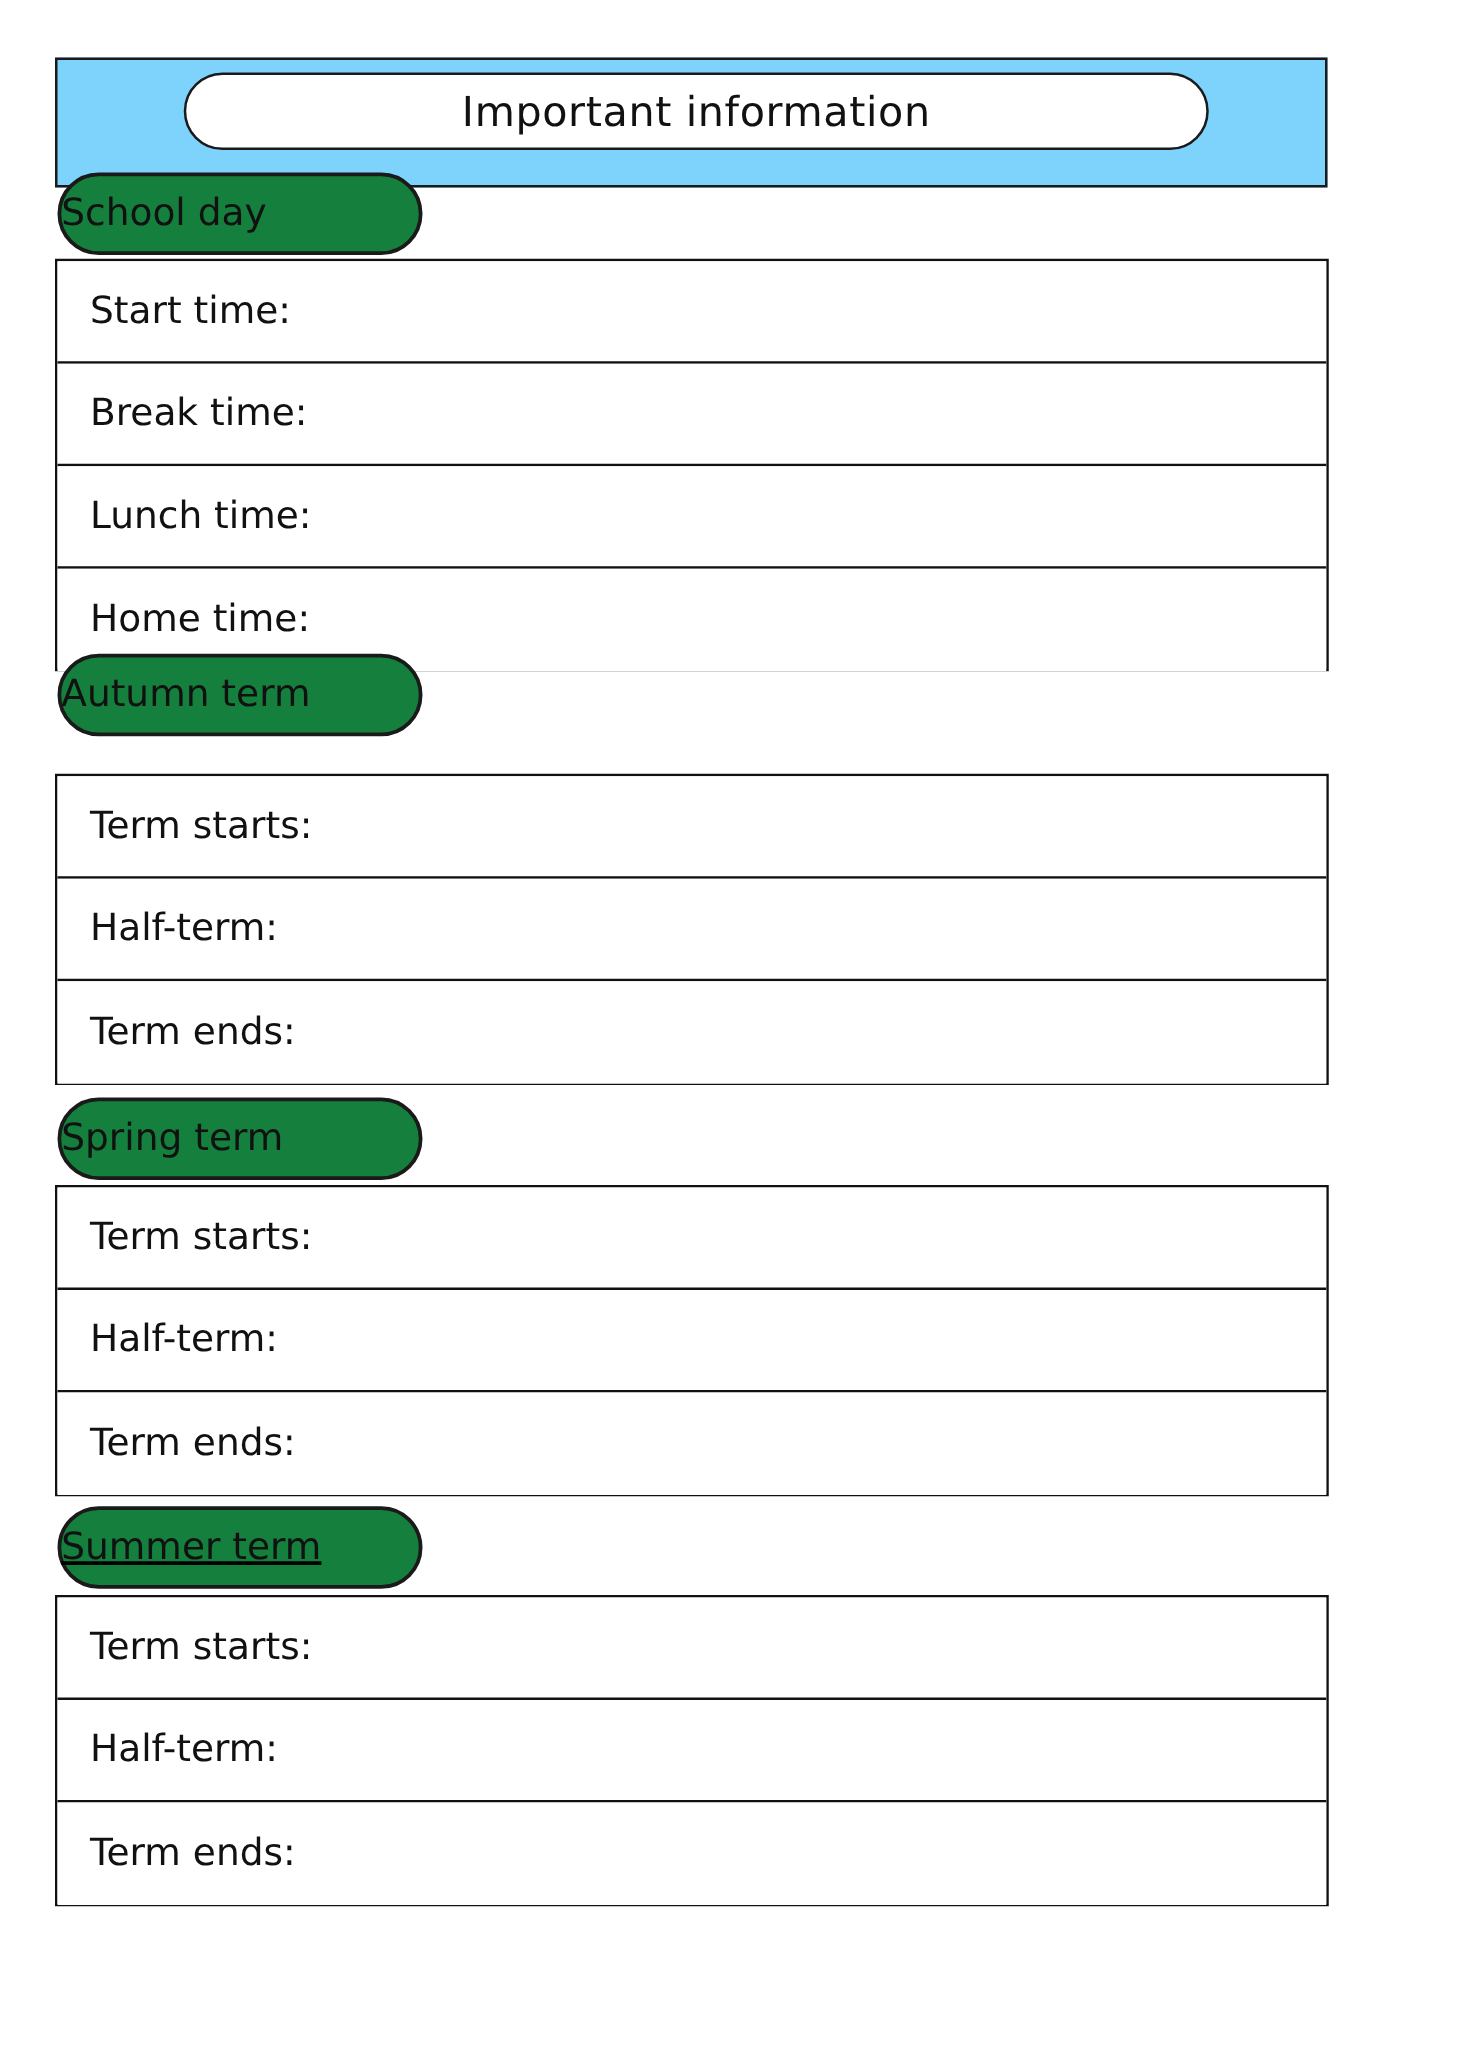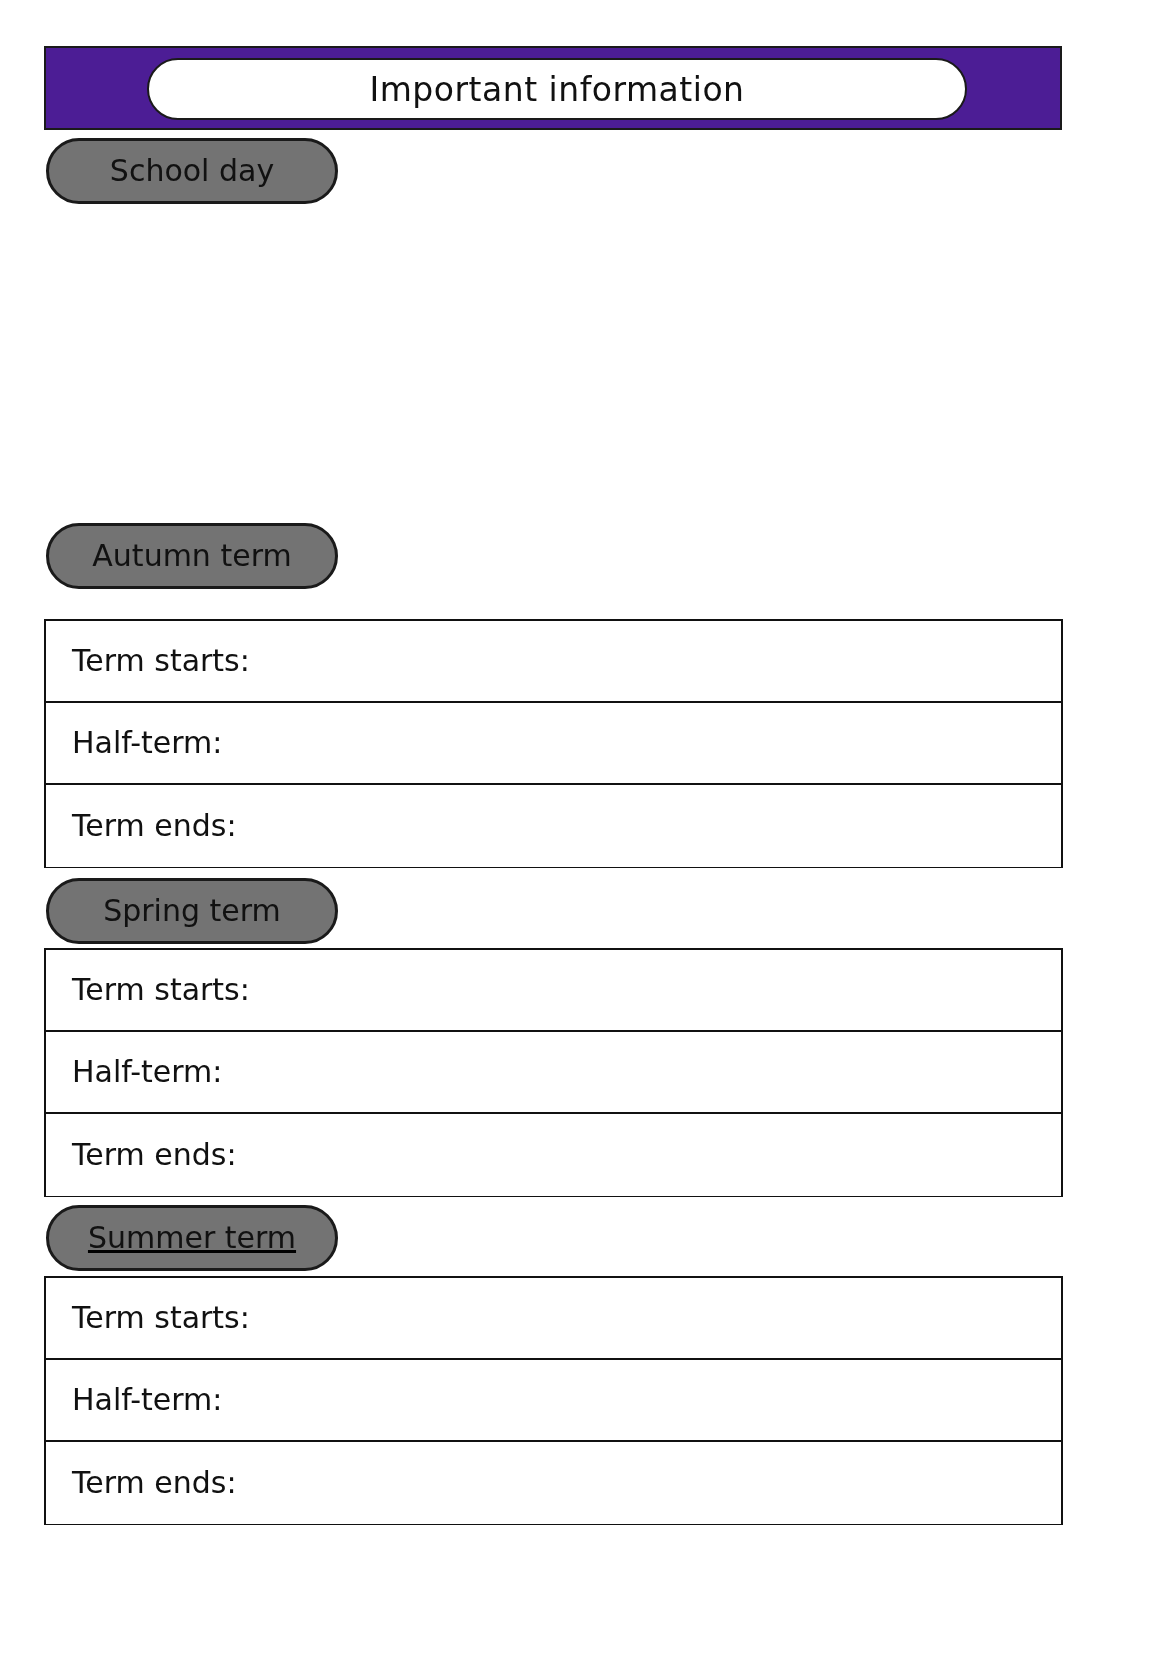--- a/index.html
+++ b/index.html
@@ -23,22 +23,22 @@
     height: 1654px;
     box-sizing: border-box;
   }
 
   
   .title-banner {
     position: absolute;
     left: 44px;
     top: 46px;
     width: 1018px;
-    height: 84px;
-    background: #4c1d95;
+    height: 104px;
+    background: #7dd3fc;
     border: 2px solid #1a1a1a;
     box-sizing: border-box;
   }
   .title-pill {
     position: absolute;
     left: 101px;
     top: 10px;
     width: 820px;
     height: 62px;
     background: #ffffff;
@@ -55,27 +55,26 @@
     line-height: 1;
     color: #111111;
   }
 
   
   .section-pill {
     position: absolute;
     left: 46px;
     width: 292px;
     height: 66px;
-    background: #737373;
+    background: #15803d;
     border: 3px solid #1a1a1a;
     border-radius: 33px;
     box-sizing: border-box;
     display: flex;
     align-items: center;
-    justify-content: center;
     z-index: 5;
   }
   .section-pill span {
     font-size: 30px;
     line-height: 1;
     color: #111111;
   }
 
   
   .rows {
@@ -125,20 +124,34 @@
 
   <div class="title-banner">
     <div class="title-pill">
       <span class="title-text">Important information</span>
     </div>
   </div>
 
   <div class="section-pill" id="pill-school">
     <span>School day</span>
   </div>
+  <div class="rows" id="rows-school">
+    <div class="row">
+      <span>Start time:</span>
+    </div>
+    <div class="row">
+      <span>Break time:</span>
+    </div>
+    <div class="row">
+      <span>Lunch time:</span>
+    </div>
+    <div class="row">
+      <span>Home time:</span>
+    </div>
+  </div>
 
   <div class="section-pill" id="pill-autumn">
     <span>Autumn term</span>
   </div>
   <div class="rows" id="rows-autumn">
     <div class="row">
       <span>Term starts:</span>
     </div>
     <div class="row">
       <span>Half-term:</span>

